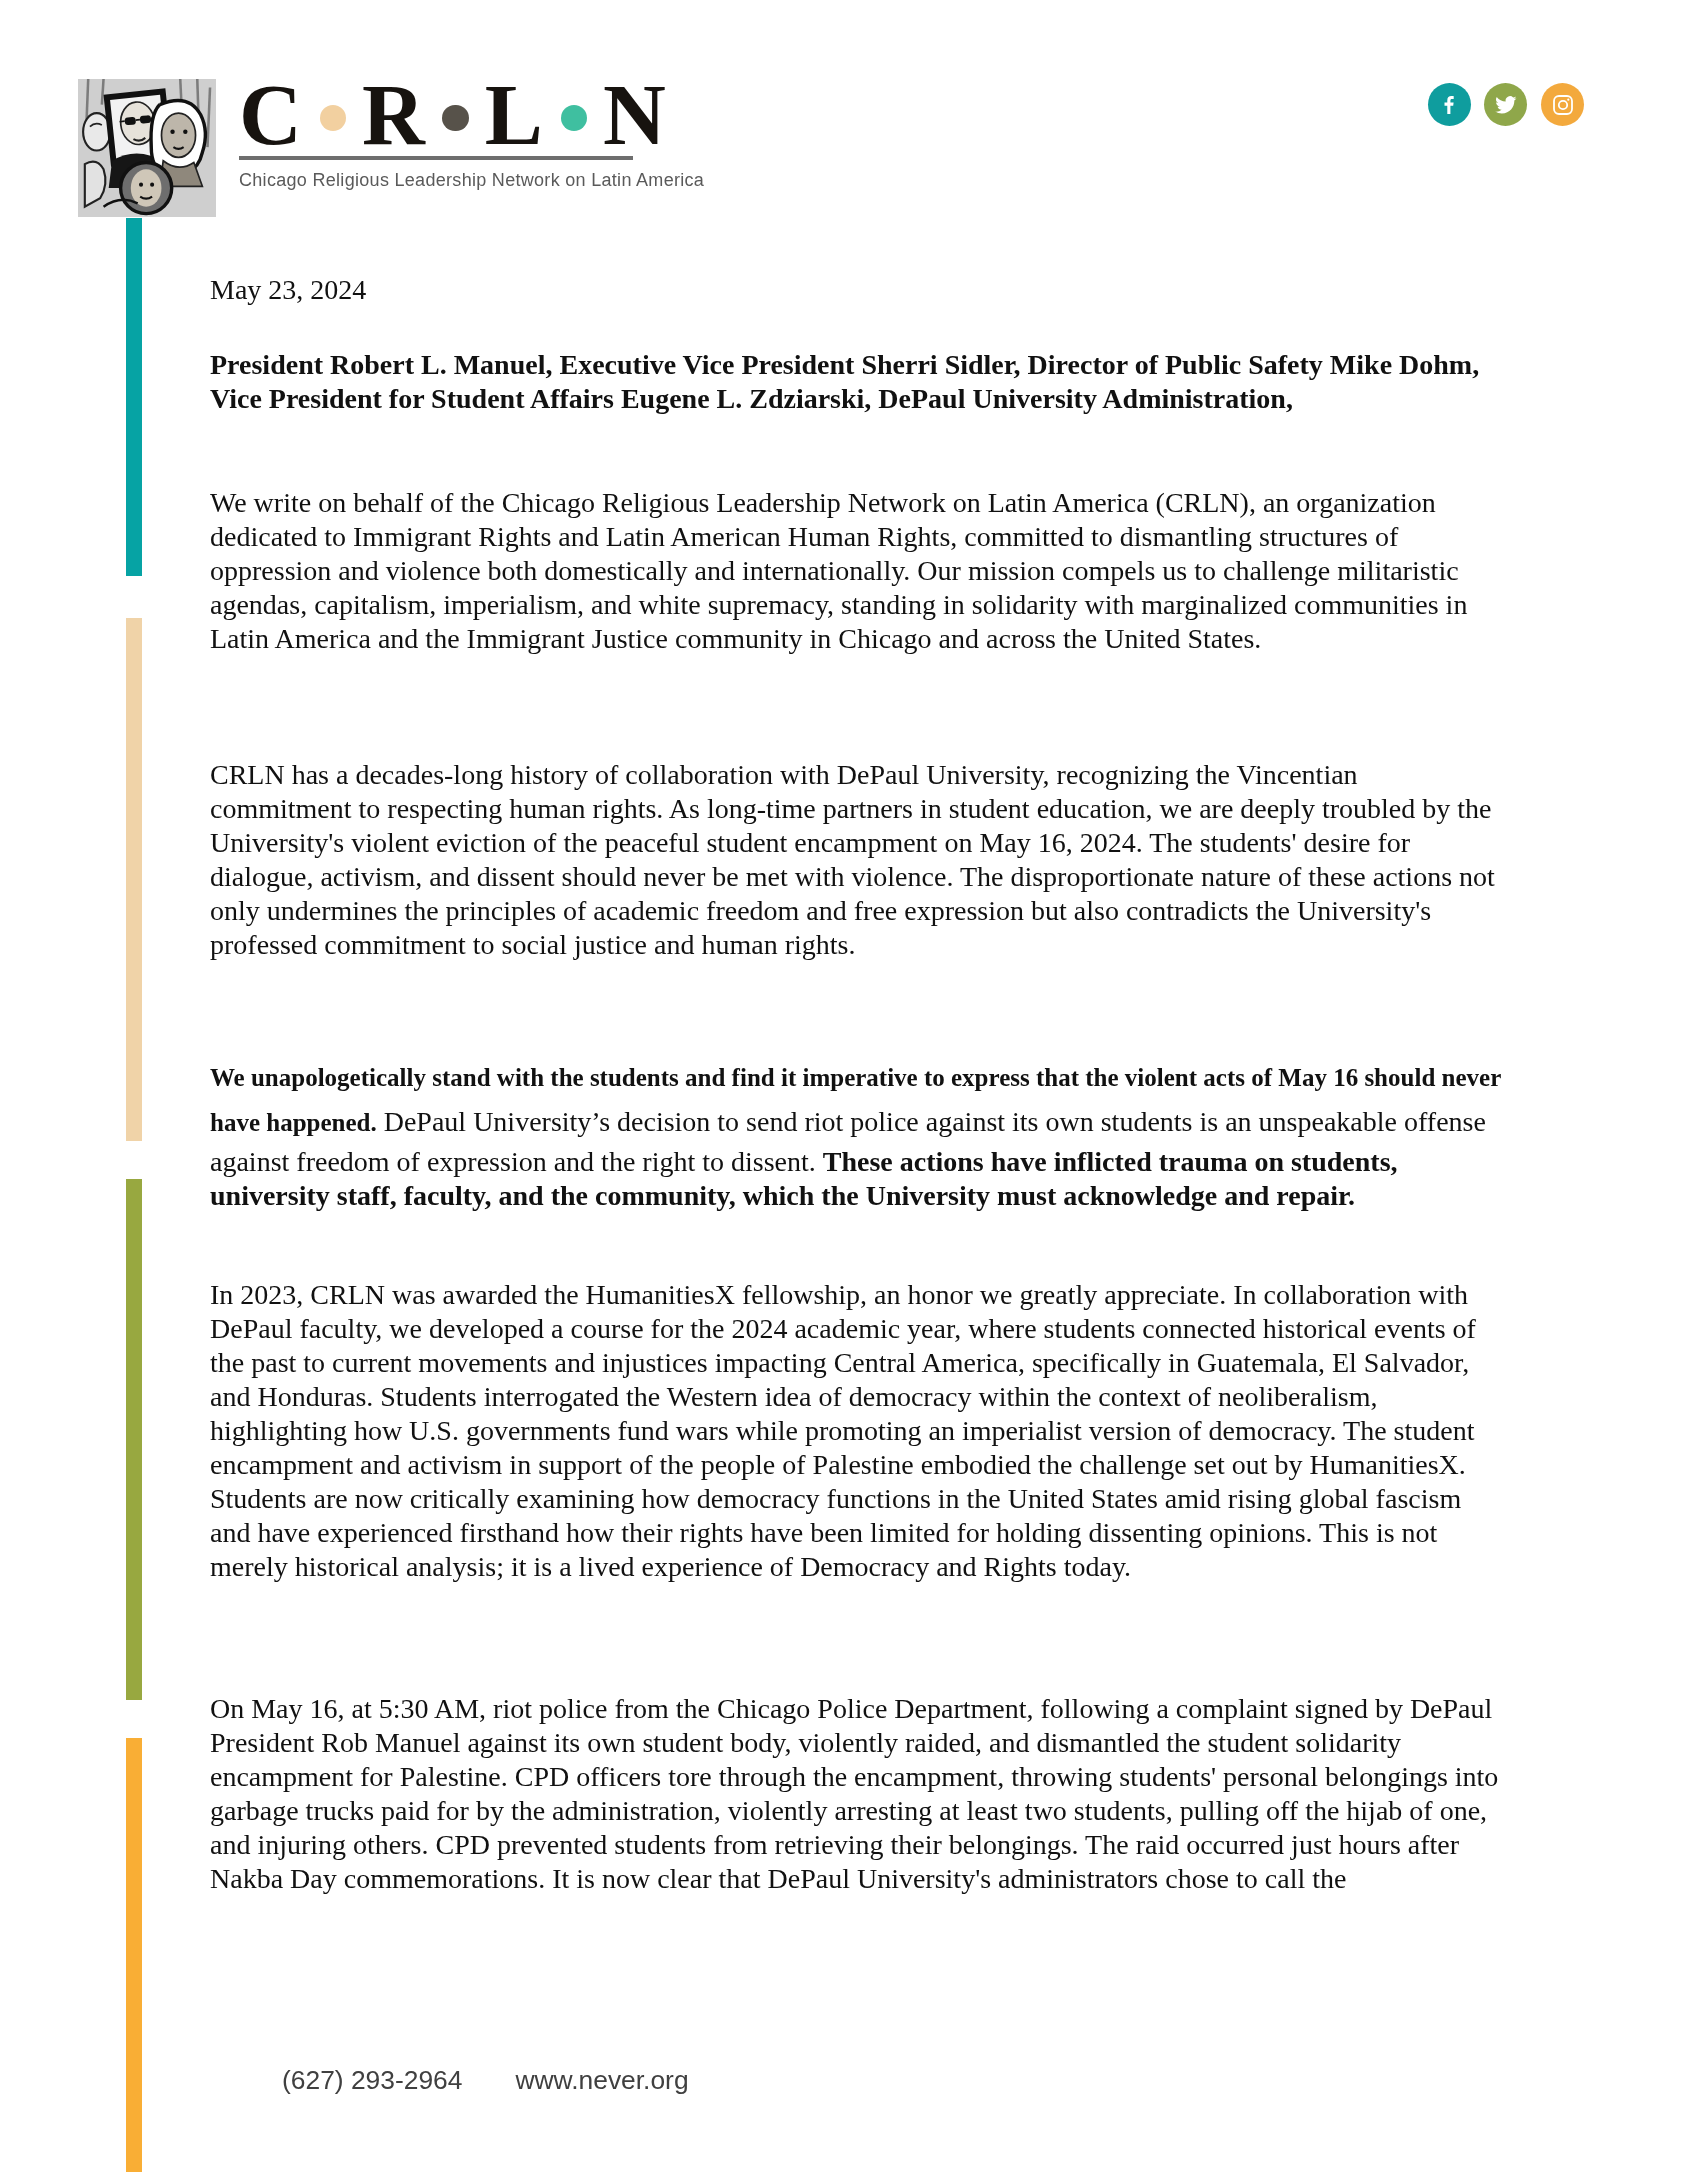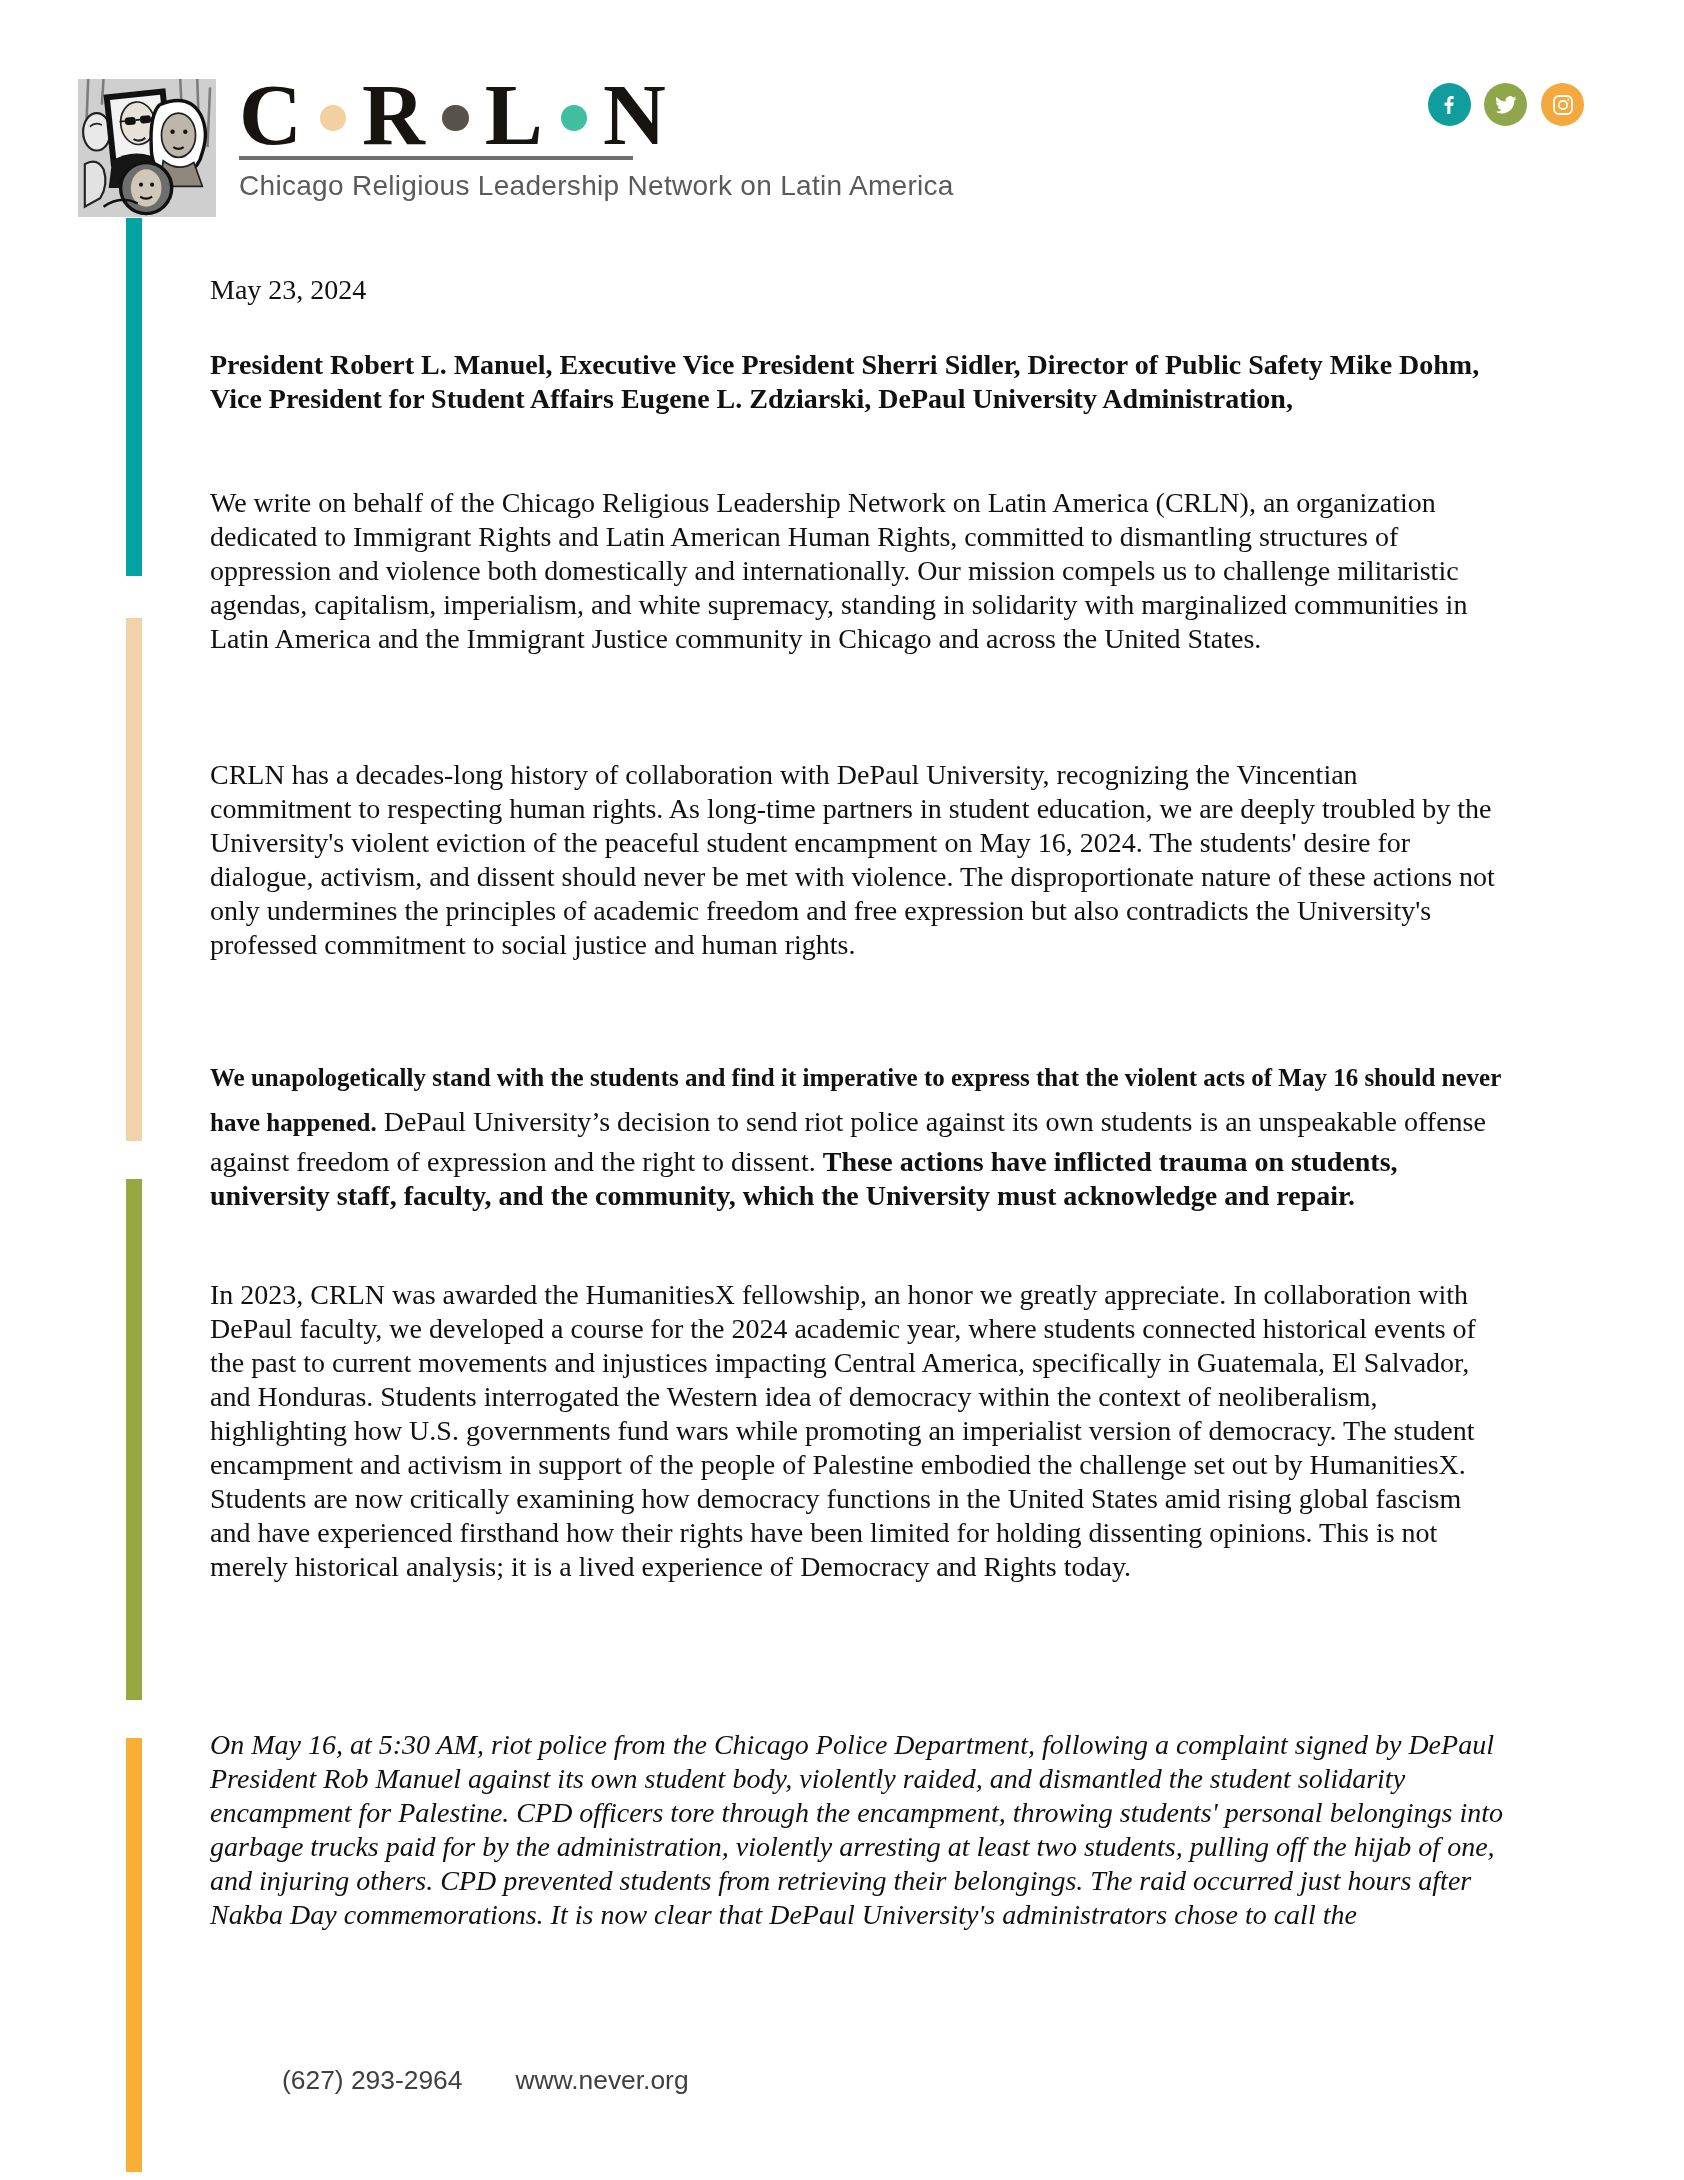--- a/index.html
+++ b/index.html
@@ -17,21 +17,21 @@
     display:flex; align-items:center; gap:16px;
     font-weight:bold; font-size:87px; line-height:65px; color:#17130f; letter-spacing:1.7px;
   }
   .dot { width:26.4px; height:26.4px; border-radius:50%; display:inline-block; margin-top:6.8px; }
   .dot-1 { background:#f2d0a0; }
   .dot-2 { background:#57524a; }
   .dot-3 { background:#3fbfa0; }
   .logo-rule { width:394px; height:4.3px; background:#6e6e6e; margin-top:8.5px; }
   .tagline {
     margin-top:10.2px; font-family:"Liberation Sans", sans-serif;
-    font-size:28px; color:#5a5a5a; letter-spacing:0.3px; white-space:nowrap;
+    font-size:18px; color:#5a5a5a; letter-spacing:0.3px; white-space:nowrap;
   }
 
   .social { position:absolute; top:83px; right:101px; display:flex; gap:13.6px; }
   .social-circle {
     width:43px; height:43px; border-radius:50%;
     display:flex; align-items:center; justify-content:center; cursor:pointer;
   }
   .fb { background:#0f9d9e; }
   .tw { background:#8fa74a; }
   .ig { background:#f3a93d; }
@@ -47,21 +47,21 @@
   .content p {
     position:absolute; left:198px; width:1296px; margin:12px;
     font-size:28px; line-height:34px; color:#111111;
   }
   .date      { top:261px; }
   .addressee { top:336px;font-weight:bold; }
   .p-intro   { top:474px; }
   .p-history { top:746px; }
   .p-emphasis{ top:1043px; }
   .p-humx    { top:1266px; }
-  .p-raid    { top:1716px;font-style:italic; }
+  .p-raid    { top:1680px; }
 
   .big-bold { font-weight:bold; font-size:25px; line-height:45px; }
   .bold     { font-weight:bold; }
 
   
   .footer {
     position:absolute; left:282px; top:2065px; display:flex; gap:53px;
     font-family:"Liberation Sans", sans-serif; font-size:26.4px; color:#404040;
     white-space:nowrap;
   }

